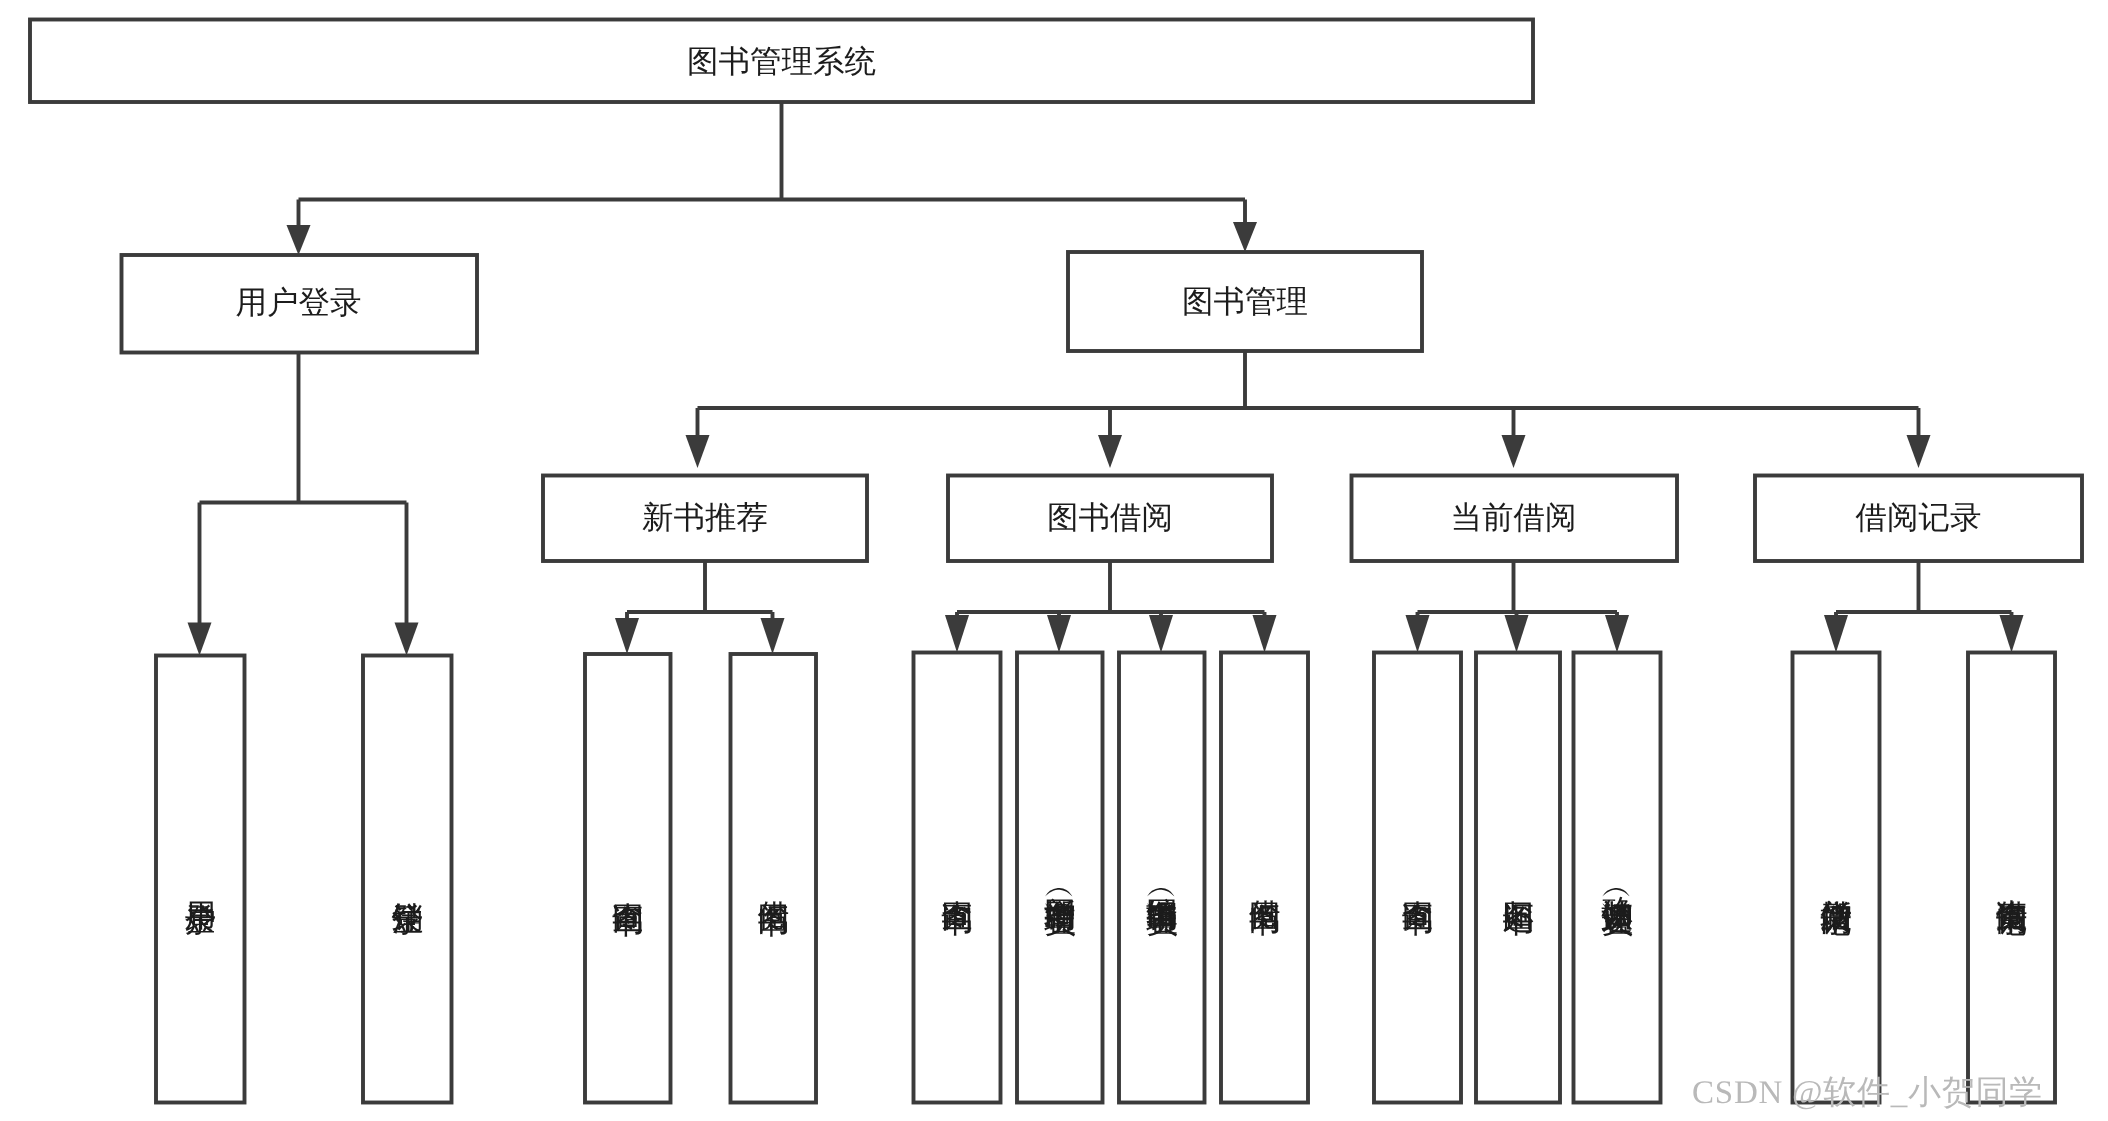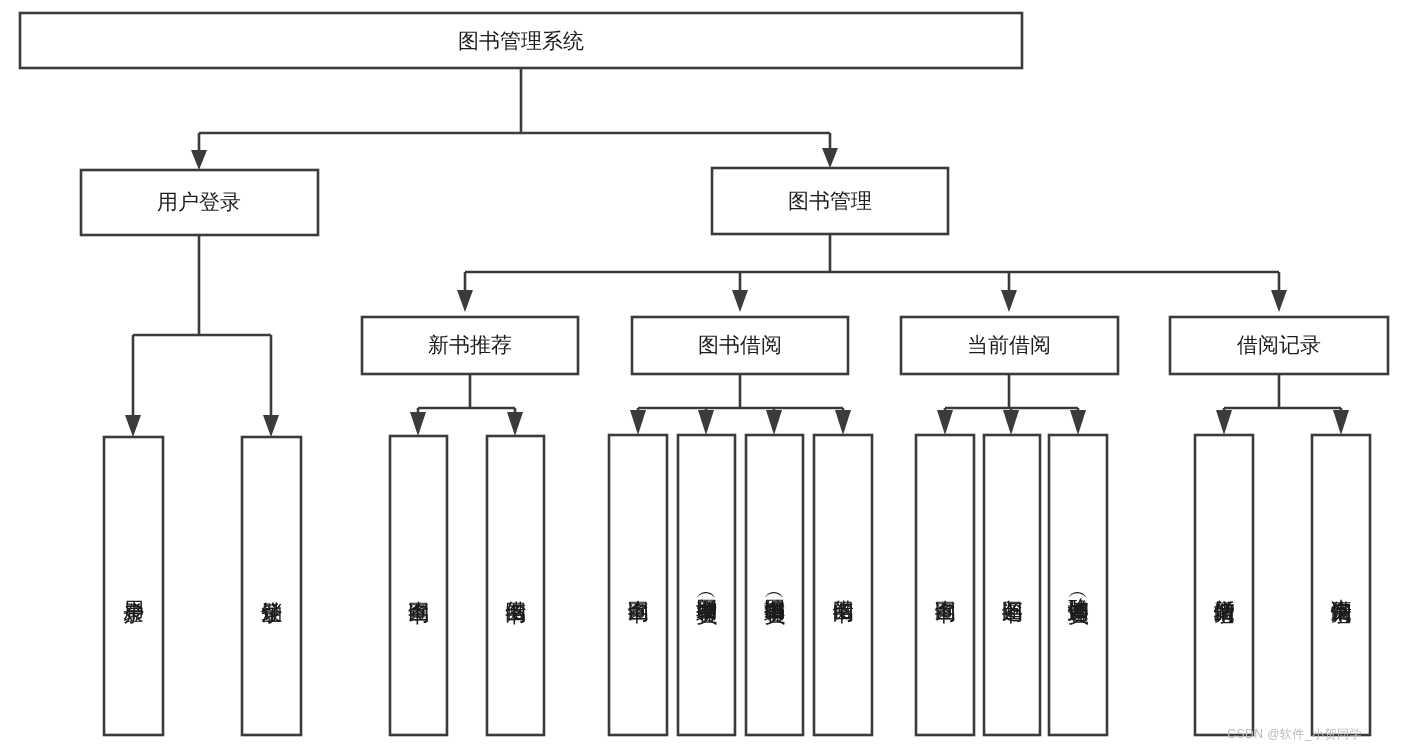--- a/index.html
+++ b/index.html
@@ -63,22 +63,22 @@
     line-height: 1.06;
     color: #1c1c1c;
     letter-spacing: 1px;
     white-space: nowrap;
     pointer-events: none;
   }
   .watermark {
     position: absolute;
     right: 8px;
     bottom: 4px;
-    font-family: Liberation Sans, sans-serif;
-    font-size: 12px;
+    font-family: Liberation Serif, serif;
+    font-size: 22px;
     color: #b9b9b9;
     letter-spacing: 0.5px;
     white-space: nowrap;
     margin-left: 23px;
   }
 </style>
 </head>
 <body>
 
 <div id="diagram-root">

